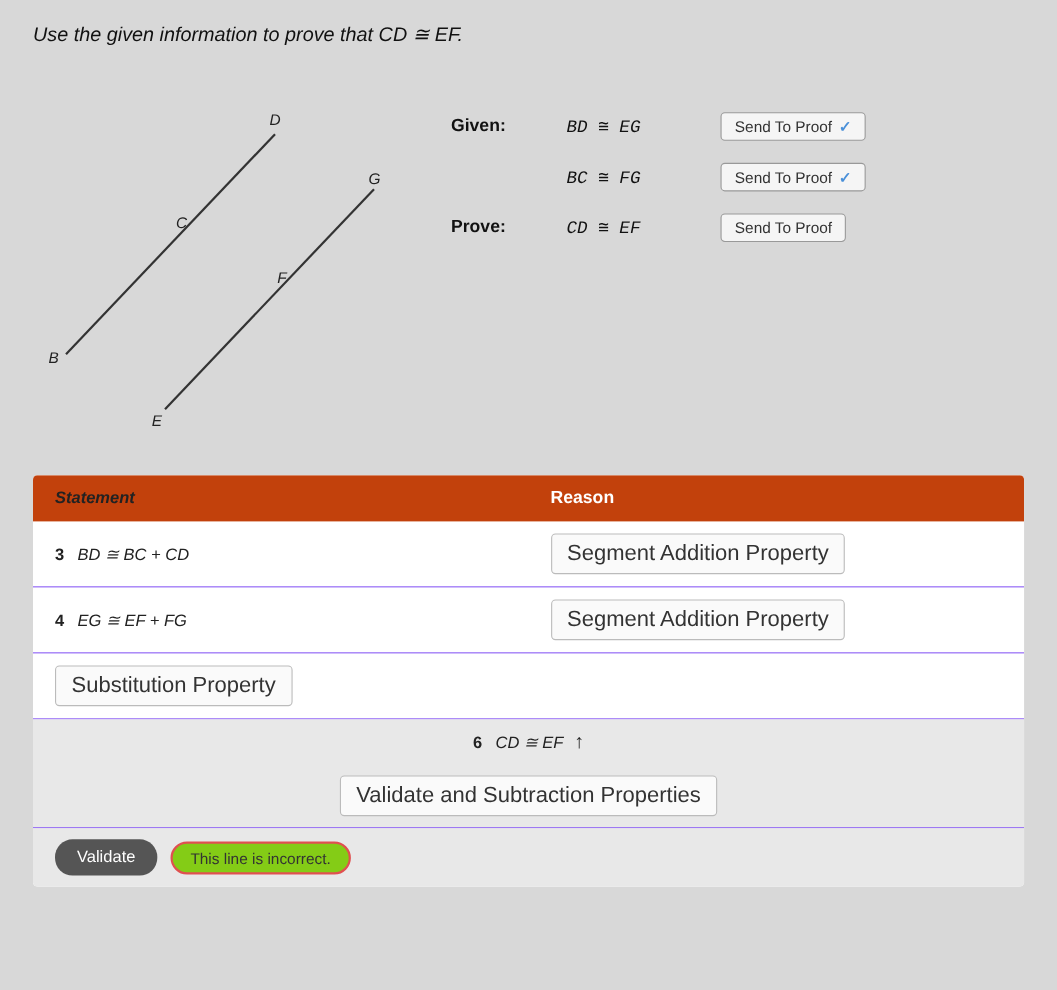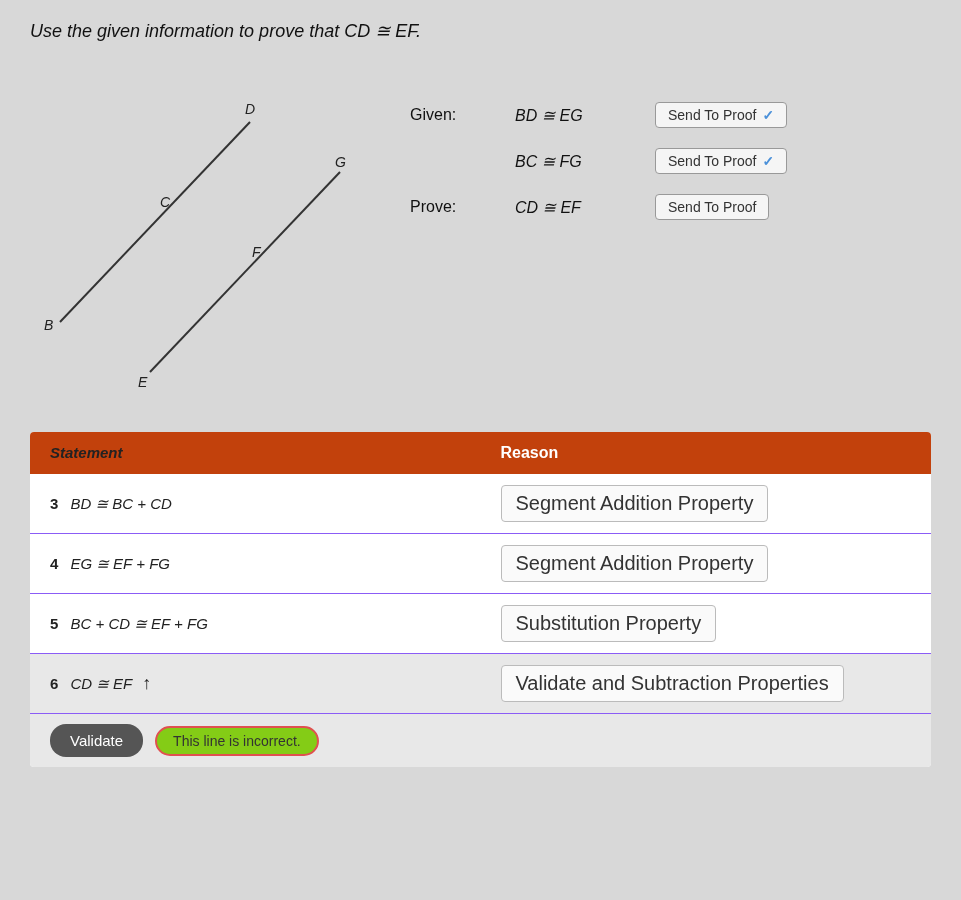--- a/index.html
+++ b/index.html
@@ -50,28 +50,30 @@
       display: flex;
       align-items: center;
       margin-bottom: 20px;
     }
 
     .given-label {
       font-size: 16px;
       color: #111;
       margin-right: 15px;
       min-width: 90px;
+      font-weight: bold;
     }
 
     .given-equation {
       font-size: 16px;
       font-style: italic;
       color: #111;
       margin-right: 20px;
       min-width: 120px;
+      font-family: Liberation Mono, monospace;
     }
 
     .send-to-proof-btn {
       border: 1px solid #999;
       border-radius: 4px;
       padding: 4px 12px;
       font-size: 14px;
       background: #f5f5f5;
       cursor: pointer;
       display: flex;
@@ -113,20 +115,21 @@
 
     .proof-row {
       display: flex;
       align-items: center;
       border-bottom: 1px solid #8b5cf6;
       min-height: 60px;
     }
 
     .proof-row.row-6 {
       background: #e8e8e8;
+      flex-direction: column;
     }
 
     .col-statement {
       flex: 1;
       padding: 10px 20px;
       font-size: 15px;
       color: #222;
       font-style: italic;
     }
 
@@ -261,24 +264,20 @@
       <div class="col-statement">
         <span class="row-num">4</span>
         <span><i>EG</i> ≅ <i>EF</i> + <i>FG</i></span>
       </div>
       <div class="col-reason">
         <span class="reason-box">Segment Addition Property</span>
       </div>
     </div>
 
     <div class="proof-row">
-      <div class="col-statement">
-        <span class="row-num">5</span>
-        <span><i>BC</i> + <i>CD</i> ≅ <i>EF</i> + <i>FG</i></span>
-      </div>
       <div class="col-reason">
         <span class="reason-box">Substitution Property</span>
       </div>
     </div>
 
     <div class="proof-row row-6">
       <div class="col-statement">
         <span class="row-num">6</span>
         <span><i>CD</i> ≅ <i>EF</i></span>
         <span style="margin-left:6px; font-size:18px;">↑</span>

